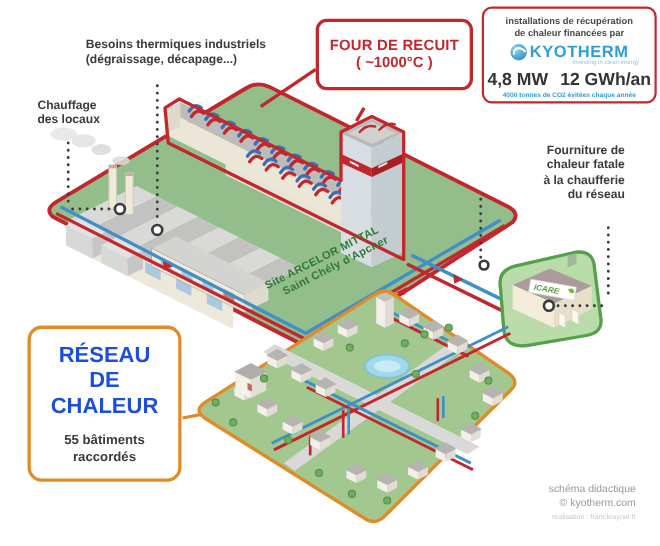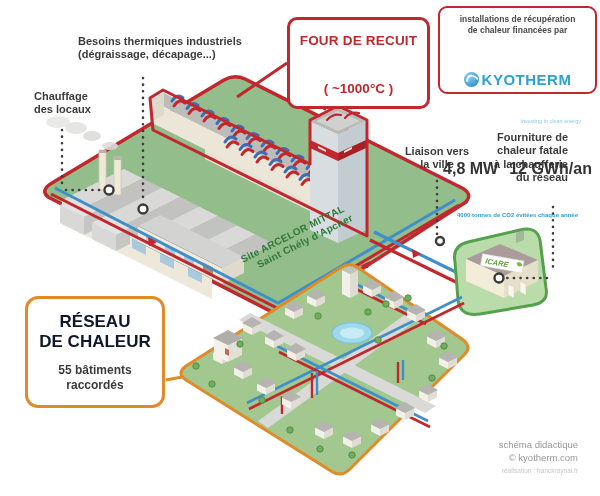--- a/index.html
+++ b/index.html
@@ -1,22 +1,22 @@
 <!DOCTYPE html>
 <html><head>
 <meta charset="utf-8">
 <style>
   html,body{margin:0;padding:0;background:#fff;}
   .stage{position:relative;width:600px;height:496px;background:#ffffff;overflow:hidden;
          font-family:"Liberation Sans",sans-serif;}
   .stage svg{position:absolute;left:0;top:0;}
   .label{position:absolute;white-space:pre-line;font-weight:bold;font-size:11px;
          line-height:1.22;color:#3b3b3b;}
-  .callout-box{position:absolute;background:#fff;box-sizing:border-box;gap:32px;}
-  .four-box{left:287px;top:17px;width:143px;height:92px;border:3px solid #c1272d;
+  .callout-box{position:absolute;background:#fff;box-sizing:border-box;}
+  .four-box{left:287px;top:17px;width:143px;height:65px;border:3px solid #c1272d;
             border-radius:10px;display:flex;flex-direction:column;align-items:center;
             padding-top:13px;z-index:5;}
   .four-box .t1{color:#c1272d;font-weight:bold;font-size:13.5px;letter-spacing:.2px;}
   .four-box .t2{color:#c1272d;font-weight:bold;font-size:13.5px;margin-top:1px;}
   .kyo-box{left:438px;top:6px;width:159px;height:88px;border:2.5px solid #c1272d;
            border-radius:9px;display:flex;flex-direction:column;align-items:center;
            padding-top:6px;z-index:5;}
   .kyo-intro{font-size:8.5px;font-weight:bold;color:#4a4a4a;text-align:center;
              line-height:1.3;white-space:pre-line;}
   .kyo-logo-row{display:flex;align-items:center;margin-top:3px;}
@@ -26,21 +26,21 @@
               border:2px solid #fff;border-radius:50%;border-bottom-color:transparent;
               border-right-color:transparent;transform:rotate(25deg);}
   .kyo-brand{color:#2f9fd4;font-weight:bold;font-size:15px;letter-spacing:.5px;}
   .kyo-tagline{font-size:5.5px;color:#8ec9e8;align-self:flex-end;margin:-2px 14px 0 0;}
   .kyo-stats{display:flex;gap:11px;margin-top:4px;font-size:16px;font-weight:bold;color:#333;}
   .kyo-co2{font-size:6px;font-weight:bold;color:#2f9fd4;margin-top:2px;}
   .liaison{left:398px;top:145px;width:78px;text-align:center;}
   .fourniture{left:468px;top:131px;width:100px;text-align:right;}
   .reseau-box{left:25px;top:296px;width:140px;border:3px solid #e08a28;border-radius:13px;
               text-align:center;padding:13px 4px 12px 4px;z-index:5;}
-  .reseau-title{color:#0f172a;font-weight:bold;font-size:17px;line-height:1.15;white-space:pre-line;}
+  .reseau-title{color:#1d4ed8;font-weight:bold;font-size:20px;line-height:1.15;white-space:pre-line;}
   .reseau-sub{color:#3b3b3b;font-weight:bold;font-size:12px;line-height:1.25;margin-top:12px;white-space:pre-line;}
   .reseau-details{color:#3b3b3b;font-weight:bold;font-size:9.5px;line-height:1.32;margin-top:8px;white-space:pre-line;}
   .credits{position:absolute;left:420px;top:439px;width:158px;text-align:right;}
   .credits .c1{font-size:9.5px;color:#979797;line-height:1.35;white-space:pre-line;}
   .credits .c2{font-size:6.5px;color:#c9c9c9;margin-top:2px;}
 </style>
 </head>
 <body>
 
 <div class="stage">
@@ -306,22 +306,20 @@
       <span class="kyo-brand">KYOTHERM</span>
     </div>
     <div class="kyo-tagline">investing in clean energy</div>
     <div class="kyo-stats">
       <span>4,8 MW</span>
       <span>12 GWh/an</span>
     </div>
     <div class="kyo-co2">4000 tonnes de CO2 évitées chaque année</div>
   </div>
 
-  <div class="label liaison">Liaison vers
-la ville</div>
 
   <div class="label fourniture">Fourniture de
 chaleur fatale
 à la chaufferie
 du réseau</div>
 
   <div class="callout-box reseau-box">
     <div class="reseau-title">RÉSEAU
 DE CHALEUR</div>
     <div class="reseau-sub">55 bâtiments

